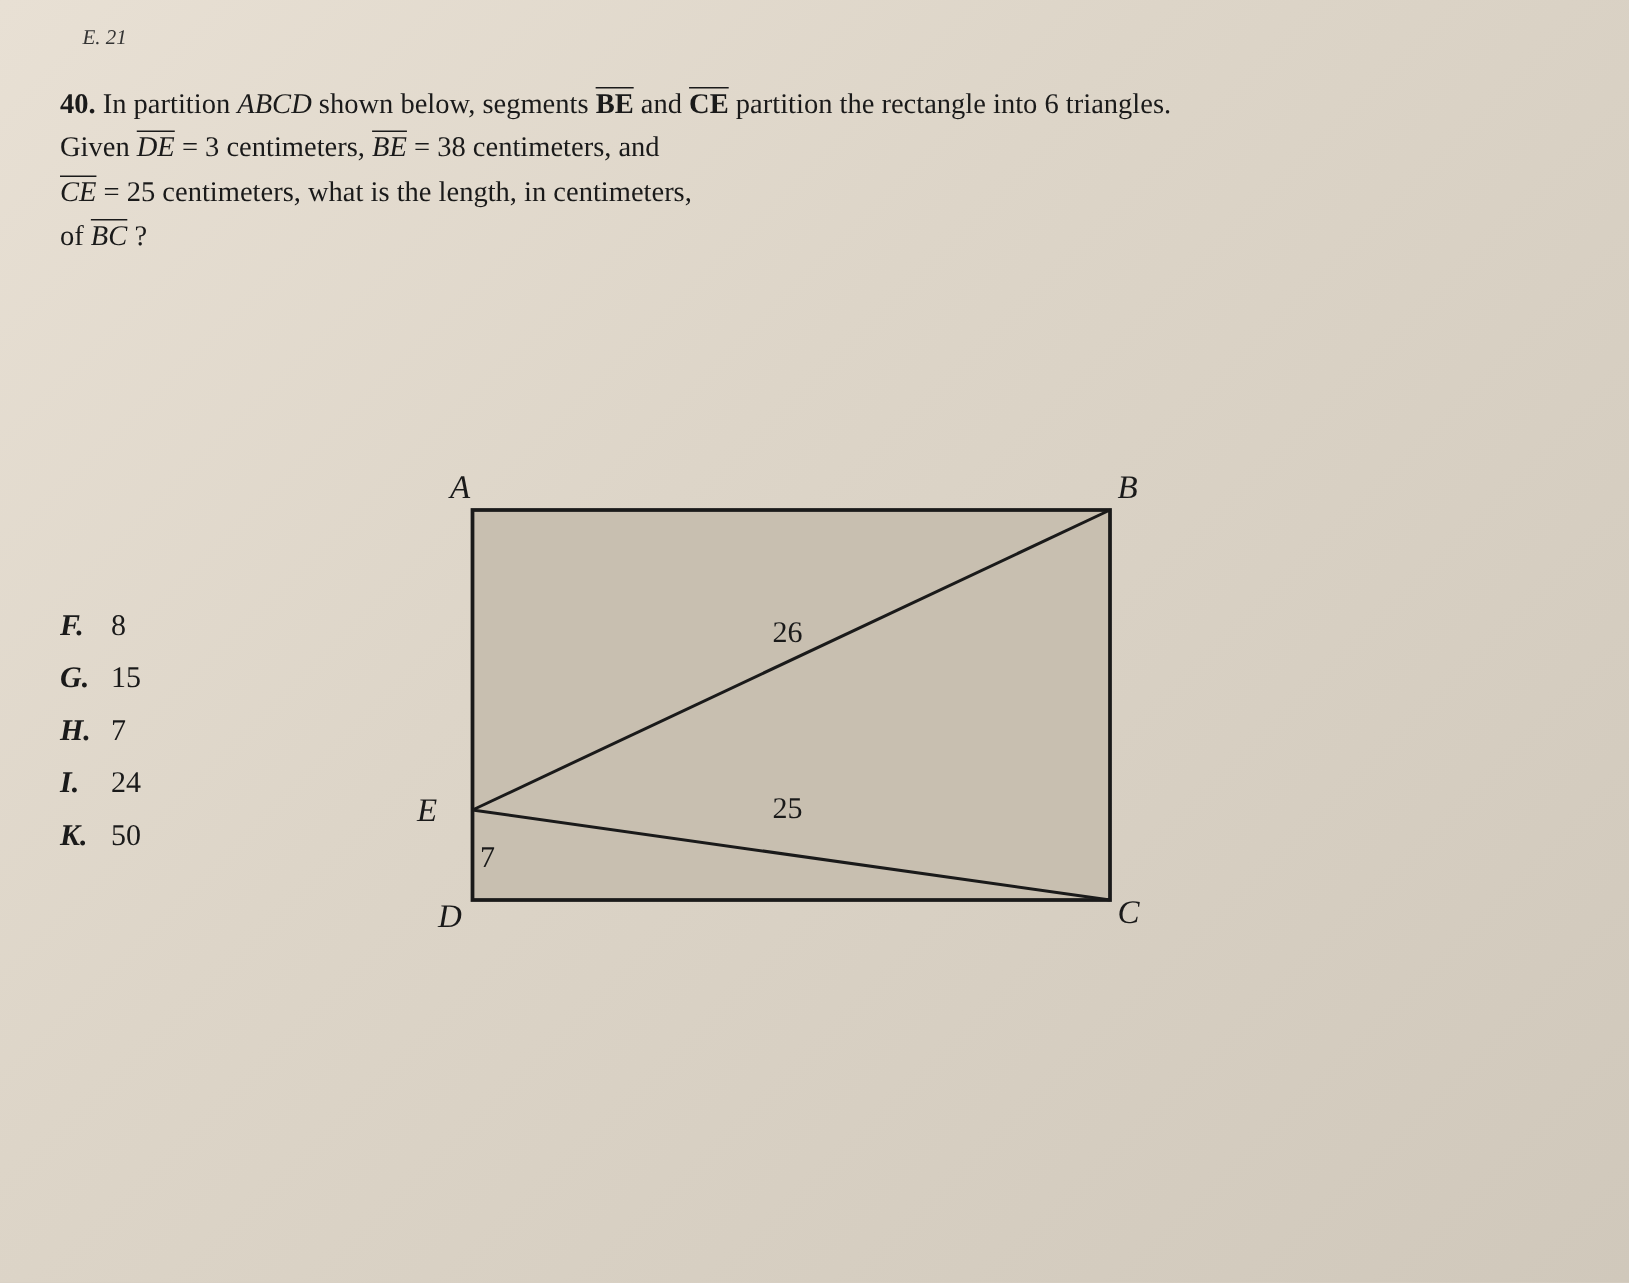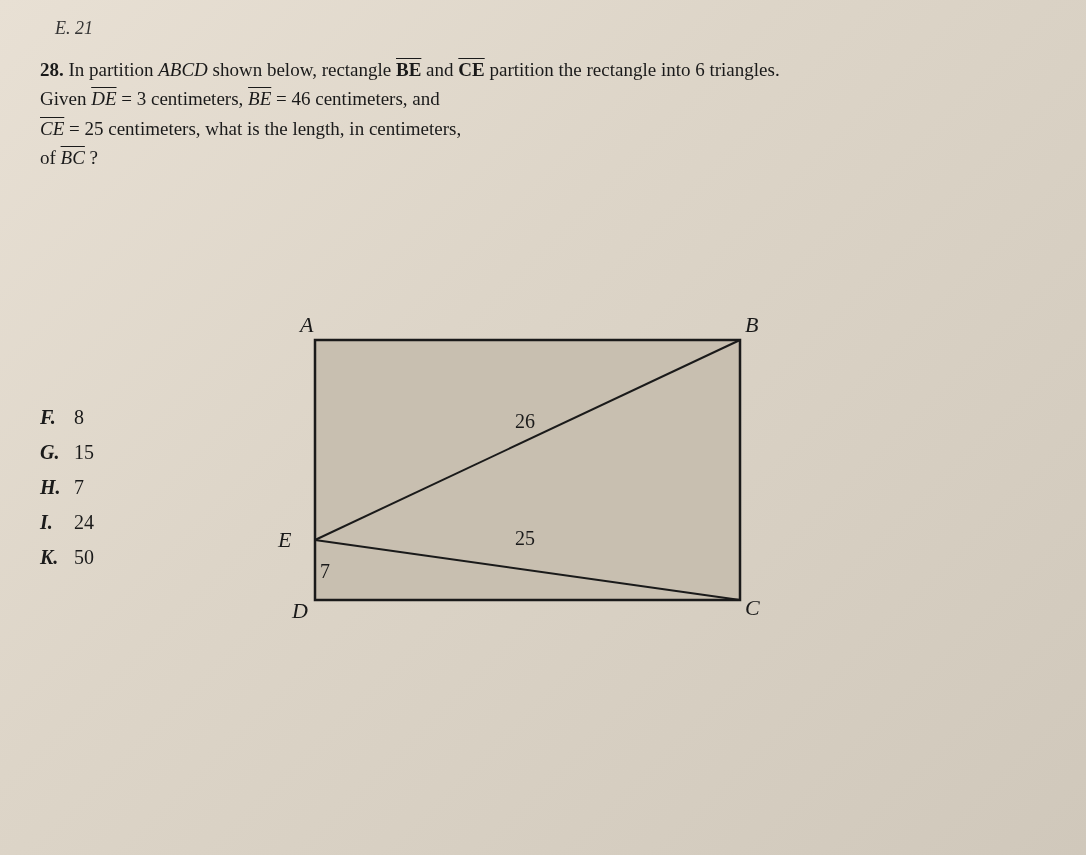--- a/index.html
+++ b/index.html
@@ -18,21 +18,21 @@
       height: 855px;
       background: linear-gradient(135deg, #e8e0d4 0%, #ddd5c8 40%, #d0c8bb 100%);
       position: relative;
       padding: 30px 40px 30px 40px;
     }
 
     .top-label {
       position: absolute;
       top: 18px;
       left: 55px;
-      font-size: 18px;
+      font-size: 14px;
       font-style: italic;
       color: #333;
     }
 
     .question-block {
       position: absolute;
       top: 55px;
       left: 40px;
       right: 40px;
     }
@@ -102,33 +102,33 @@
   </style>
 </head>
 <body>
 
 <div class="page">
 
   <div class="top-label">E.  21</div>
 
   <div class="question-block">
     <div class="question-text">
-      <span class="qnum">28.</span>
+      <span class="qnum">40.</span>
       <span> In partition </span>
       <span class="italic"><em>ABCD</em></span>
-      <span> shown below, rectangle </span>
+      <span> shown below, segments </span>
       <span class="bold-overline">BE</span>
       <span> and </span>
       <span class="bold-overline">CE</span>
       <span> partition the rectangle into 6 triangles.</span><br>
       <span>Given </span>
       <span class="italic overline">DE</span>
       <span> = 3 centimeters,  </span>
       <span class="italic overline">BE</span>
-      <span> = 46 centimeters,  and</span><br>
+      <span> = 38 centimeters,  and</span><br>
       <span class="italic overline">CE</span>
       <span> = 25 centimeters, what is the length, in centimeters,</span><br>
       <span>of </span>
       <span class="italic overline">BC</span>
       <span>?</span>
     </div>
   </div>
 
   <div class="diagram-area">
     <svg class="diagram-svg" viewBox="0 0 580 340" xmlns="http://www.w3.org/2000/svg">

